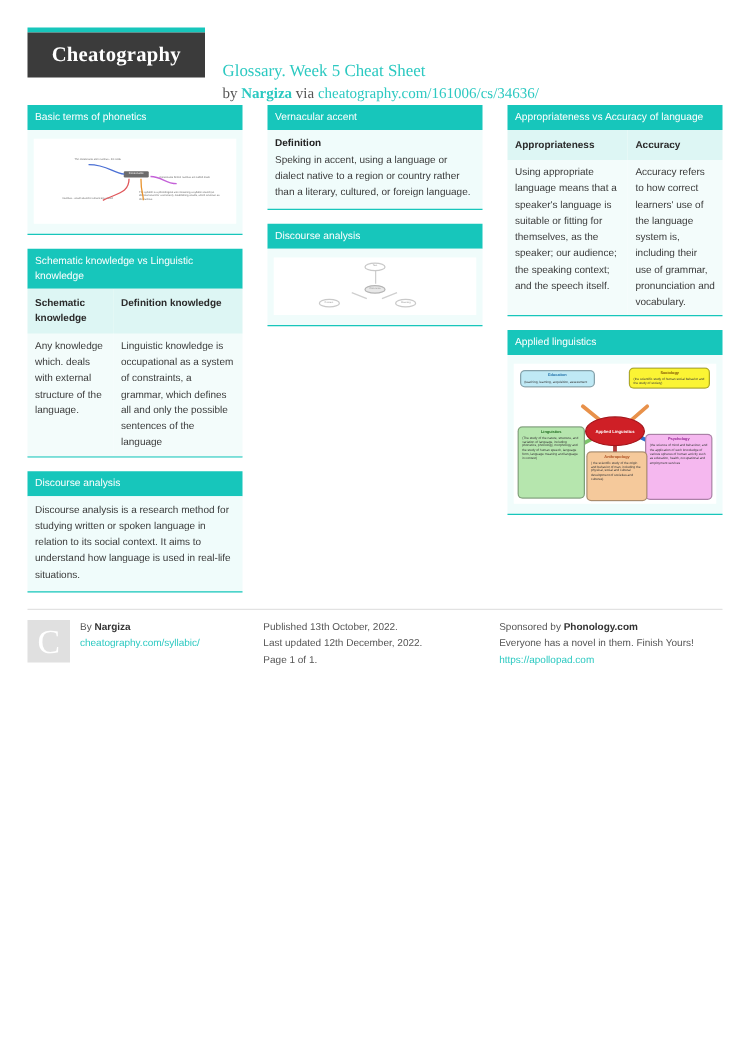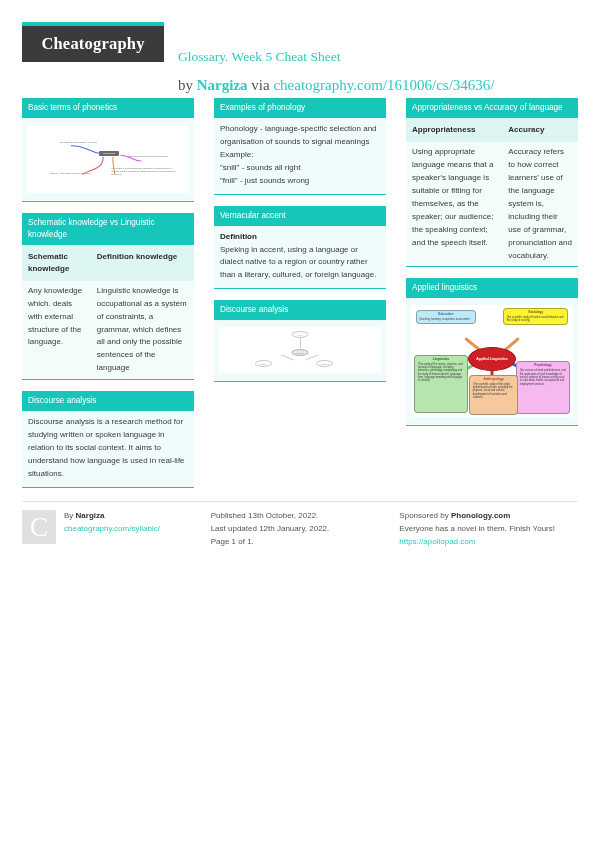--- a/index.html
+++ b/index.html
@@ -24,27 +24,27 @@
     font-family:"Liberation Serif", serif;
     font-size:16.5px; font-weight:bold; letter-spacing:.2px;
   }
   .title-wrap { padding-left:14px; padding-top:6px; }
   .sheet-title {
     font-family:"Liberation Serif", serif;
     font-size:13.5px; color:#2cc9c1; font-weight:normal; line-height:1.35;margin-top:20px;
   }
   .byline {
     font-family:"Liberation Serif", serif;
-    font-size:15px; color:#555; margin-top:11px;
+    font-size:12px; color:#555; margin-top:1px;
   }
   .byline a, .link { color:#2cc9c1; text-decoration:none; }
   .byline b { color:#2cc9c1; font-weight:bold; }
 
   
-  .columns { display:flex; gap:20px; margin-top:14px; }
+  .columns { display:flex; gap:20px; }
   .col { width:180px; }
 
   .card { margin-bottom:11px; }
   .card-head {
     background:#17c6bb; color:#fff;
     font-size:8.2px; padding:4px 6px; line-height:1.45;
   }
   .card-body {
     background:#f0fcfb; border-bottom:1.5px solid #17c6bb;
     padding:5px 6px 6px 6px;
@@ -187,29 +187,20 @@
         <div class="card-head">Discourse analysis</div>
         <div class="card-body">
           <p>Discourse analysis is a research method for studying written or spoken language in relation to its social context. It aims to understand how language is used in real-life situations.</p>
         </div>
       </div>
 
     </div>
 
     <div class="col">
 
-      <div class="card">
-        <div class="card-head">Examples of phonology</div>
-        <div class="card-body">
-          <p>Phonology - language-specific selection and organisation of sounds to signal meanings</p>
-          <p>Example:</p>
-          <p>"snill" - sounds all right</p>
-          <p>"fnill" - just sounds wrong</p>
-        </div>
-      </div>
 
       <div class="card">
         <div class="card-head">Vernacular accent</div>
         <div class="card-body">
           <p class="bold-lbl">Definition</p>
           <p>Speking in accent, using a language or dialect native to a region or country rather than a literary, cultured, or foreign language.</p>
         </div>
       </div>
 
       <div class="card">
@@ -303,21 +294,21 @@
   <div class="fcol first">
     <div class="sponsor-avatar">C</div>
     <div>
       <div><span>By </span><b>Nargiza</b></div>
       <a class="link" href="#">cheatography.com/syllabic/</a>
     </div>
   </div>
 
   <div class="fcol">
     <div>Published 13th October, 2022.</div>
-    <div>Last updated 12th January, 2022.</div>
+    <div>Last updated 12th December, 2022.</div>
     <div>Page 1 of 1.</div>
   </div>
 
   <div class="fcol">
     <div><span>Sponsored by </span><b>Phonology.com</b></div>
     <div>Everyone has a novel in them. Finish Yours!</div>
     <a class="link" href="#">https://apollopad.com</a>
   </div>
 
 </div>

